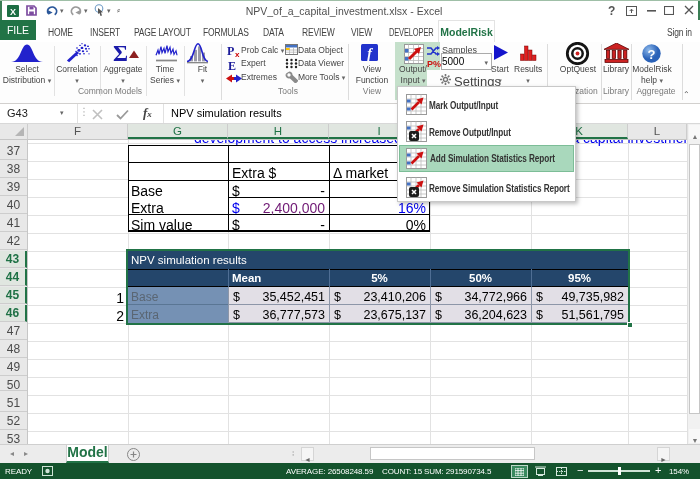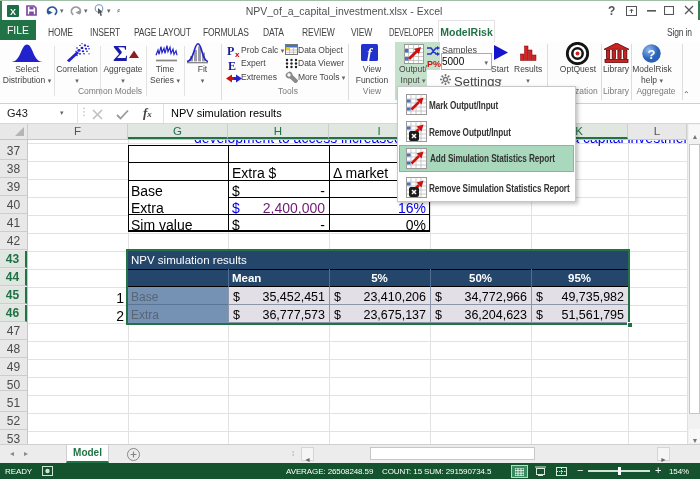--- a/index.html
+++ b/index.html
@@ -452,21 +452,21 @@
  </div>
 </div>
 <div class="ab" id="vscroll">
  <div class="ic" style="left:1px;top:1px;width:12px;height:14px;background:#f8f8f8;text-align:center"><span style="font-size:7px;color:#777;line-height:14px">▲</span></div>
  <div class="ic" style="left:1px;top:20px;width:11px;height:270px;background:#ffffff;border:1px solid #c6c6c6"></div>
  <div class="ic" style="left:1px;top:305px;width:12px;height:14px;background:#f8f8f8;text-align:center"><span style="font-size:7px;color:#777;line-height:14px">▼</span></div>
 </div>
 <div class="ab" id="tabbar">
  <span class="ic" style="left:10px;top:4px;font-size:8px;color:#888">◂</span>
  <span class="ic" style="left:24px;top:4px;font-size:8px;color:#888">▸</span>
- <div class="ic" style="left:66px;top:0;width:43px;height:18px;background:#fff;border:1px solid #cfcfcf;border-top:none;border-bottom:2px solid #217346;color:#217346;font-weight:bold;font-size:10px;text-align:center;line-height:15px">Model</div>
+ <div class="ic" style="left:66px;top:0;width:43px;height:18px;background:#fff;border:1px solid #cfcfcf;border-top:none;border-bottom:2px solid #217346;color:#217346;font-weight:bold;font-size:14px;text-align:center;line-height:15px">Model</div>
  <svg class="ic" style="left:127px;top:3px" width="13" height="13">
       <circle cx="6.5" cy="6.5" r="6" fill="none" stroke="#868686"></circle>
       <path d="M6.5,3.5 V9.5 M3.5,6.5 H9.5" stroke="#868686" stroke-width="1.2"></path>
     </svg>
  <span class="ic" style="left:292px;top:4px;font-size:8px;color:#999">⁞</span>
  <div class="ic" style="left:301px;top:2px;width:13px;height:14px;background:#f5f5f5;border:1px solid #d5d5d5;text-align:center"><span style="font-size:7px;color:#666;line-height:12px">◄</span></div>
  <div class="ic" style="left:370px;top:2px;width:165px;height:13px;background:#fff;border:1px solid #c6c6c6"></div>
  <div class="ic" style="left:657px;top:2px;width:13px;height:14px;background:#f5f5f5;border:1px solid #d5d5d5;text-align:center"><span style="font-size:7px;color:#666;line-height:12px">►</span></div>
 </div>
 <div class="ab" id="status">

